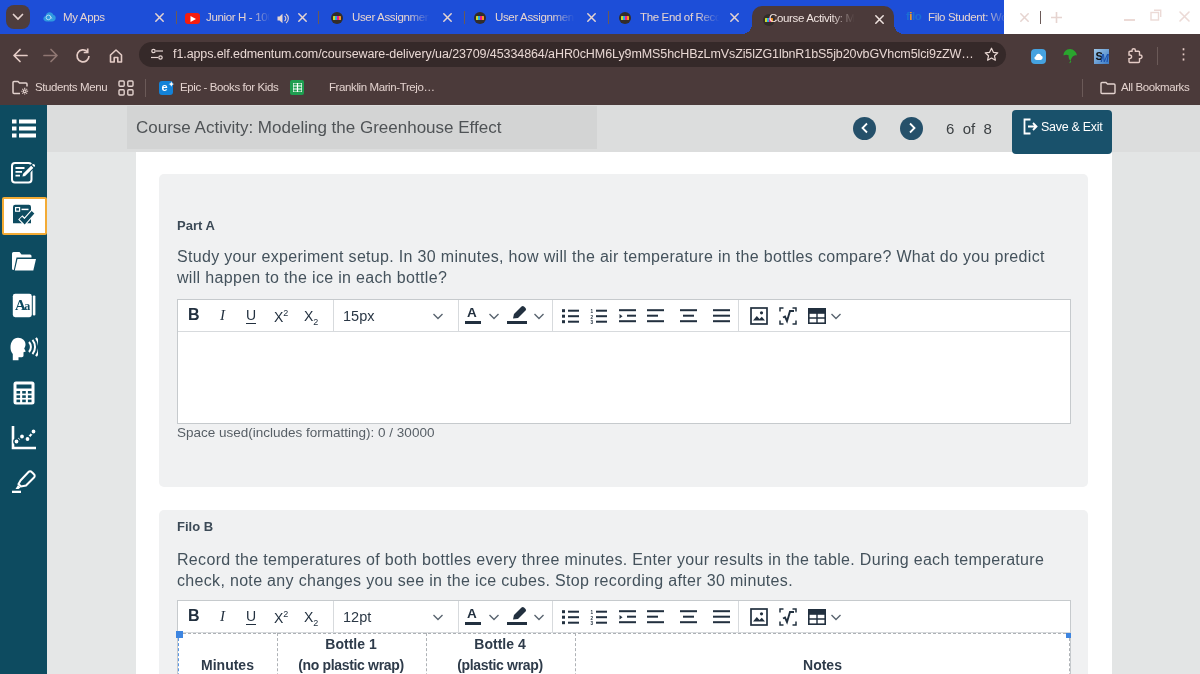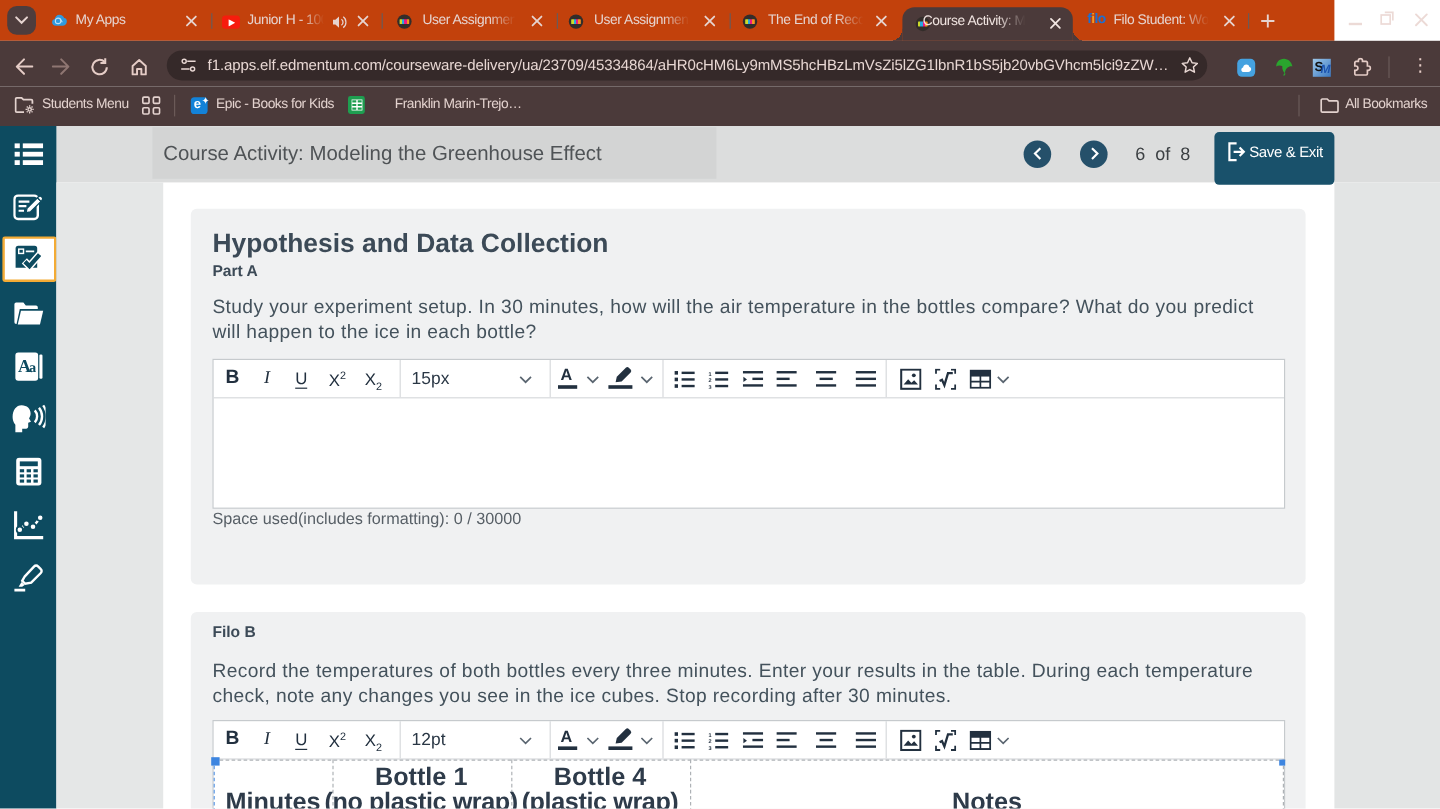--- a/index.html
+++ b/index.html
@@ -1,21 +1,21 @@
 <!DOCTYPE html>
 <html><head>
 <meta charset="utf-8">
 <style>
 * { margin:0; padding:0; box-sizing:border-box; }
 html,body { width:1200px; height:674px; overflow:hidden; font-family:"Liberation Sans", sans-serif; }
 #stage { position:relative; width:1200px; height:674px; background:#fff; overflow:hidden; }
 .abs { position:absolute; }
 
 
-#tabstrip { position:absolute; left:0; top:0; width:1112px; height:34px; background:#c2410c; }
+#tabstrip { position:absolute; left:0; top:0; width:1004px; height:34px; background:#1d4ed8; }
 #toolbar  { position:absolute; left:0; top:34px; width:1200px; height:38px; background:#4b3a3a; }
 #bookmarks{ position:absolute; left:0; top:72px; width:1200px; height:33px; background:#4b3a3a; }
 .tabtxt { position:absolute; top:10.5px; font-size:11.5px; letter-spacing:-0.35px; color:#e6d4d0; white-space:nowrap; overflow:hidden; }
 .tabfade { -webkit-mask-image:linear-gradient(to right,#000 70%,transparent 97%); mask-image:linear-gradient(to right,#000 70%,transparent 97%); }
 .tabx { position:absolute; top:12px; width:11px; height:11px; }
 .tabx svg { display:block; }
 .tsep { position:absolute; top:11px; width:1px; height:13px; background:#6b5a58; }
 #activetab { position:absolute; left:752px; top:6px; width:142px; height:28px; background:#4b3a3a; border-radius:10px 10px 0 0; }
 
 .edmcirc { position:absolute; width:12px; height:12px; border-radius:50%; background:#332d2a; }
@@ -45,21 +45,21 @@
 h1 { font-size:22px; font-weight:bold; color:#3c4a57; }
 .parthead { font-size:13px; font-weight:bold; color:#3c4a57; }
 .body-text { font-size:16px; letter-spacing:0.32px; color:#44525c; line-height:21px; }
 
 .edbox { position:absolute; left:18px; width:894px; background:#fff; border:1px solid #c6cacd; }
 .edtool { position:relative; height:32px; border-bottom:1px solid #d7dadd; }
 .ic { position:absolute; color:#22303f; }
 .vsep { position:absolute; top:0; width:1px; height:31px; background:#d7dadd; }
 .spaceused { font-size:13.5px; color:#575f66; }
 
-.ttxt { position:absolute; font-size:21px; font-weight:bold; color:#2e3b4a; white-space:nowrap; transform:translateX(-50%); }
+.ttxt { position:absolute; font-size:14px; font-weight:bold; color:#2e3b4a; white-space:nowrap; transform:translateX(-50%); }
 .dashv { position:absolute; border-left:1px dashed #aeb2b6; }
 .dashh { position:absolute; border-top:1px dashed #aeb2b6; }
 .bluehandle { position:absolute; width:7px; height:7px; background:#3d85e0; }
 </style>
 </head>
 <body>
 <div id="stage">
 
   <div id="tabstrip">
     <div class="abs" style="left:6px; top:5px; width:24px; height:24px; border-radius:8px; background:#4e3d3d;">
@@ -359,23 +359,20 @@
       <svg class="abs" style="left:11px; top:364px;" width="26" height="24" viewBox="0 0 26 24">
           <path d="M9.5 11.5 L17.5 3 A2.2 2.2 0 0 1 20.7 3 L23 5.3 A2.2 2.2 0 0 1 23 8.5 L15 16.5 L10 17.5 L7.5 15 Z" fill="none" stroke="#fff" stroke-width="2"></path>
           <path d="M7 16 L9.5 18.5 L7.5 20 L4.5 20 Z" fill="#fff"></path>
           <path d="M1 23 L10 23" stroke="#fff" stroke-width="2.6"></path>
         </svg>
     </div>
     <div id="grayL"></div>
     <div id="grayR"></div>
 
     <div class="card" id="card1">
-      <div class="abs" style="left:18px; top:16px;">
-          <h1>Hypothesis and Data Collection</h1>
-        </div>
       <div class="abs parthead" style="left:18px; top:44.5px;">Part A</div>
       <div class="abs body-text" style="left:18px; top:72px; width:880px;">Study your experiment setup. In 30 minutes, how will the air temperature in the bottles compare? What do you predict<br>will happen to the ice in each bottle?</div>
       <div class="edbox" style="top:125px; height:125px;">
         <div class="edtool" id="tool1">
         <span class="ic" style="left:10px; top:6px; font-size:16px; font-weight:bold;">B</span>
         <span class="ic" style="left:42px; top:7px; font-size:15px; font-style:italic; font-family:'Liberation Serif',serif; font-weight:500;">I</span>
         <span class="ic" style="left:68px; top:7px; font-size:14px; border-bottom:1.4px solid #22303f; line-height:16px;">U</span>
         <span class="ic" style="left:96px; top:8px; font-size:14px; font-weight:500;">X<sup style="font-size:9px;">2</sup></span>
         <span class="ic" style="left:126px; top:8px; font-size:14px; font-weight:500;">X<sub style="font-size:9px;">2</sub></span>
         <div class="vsep" style="left:155px;"></div>

